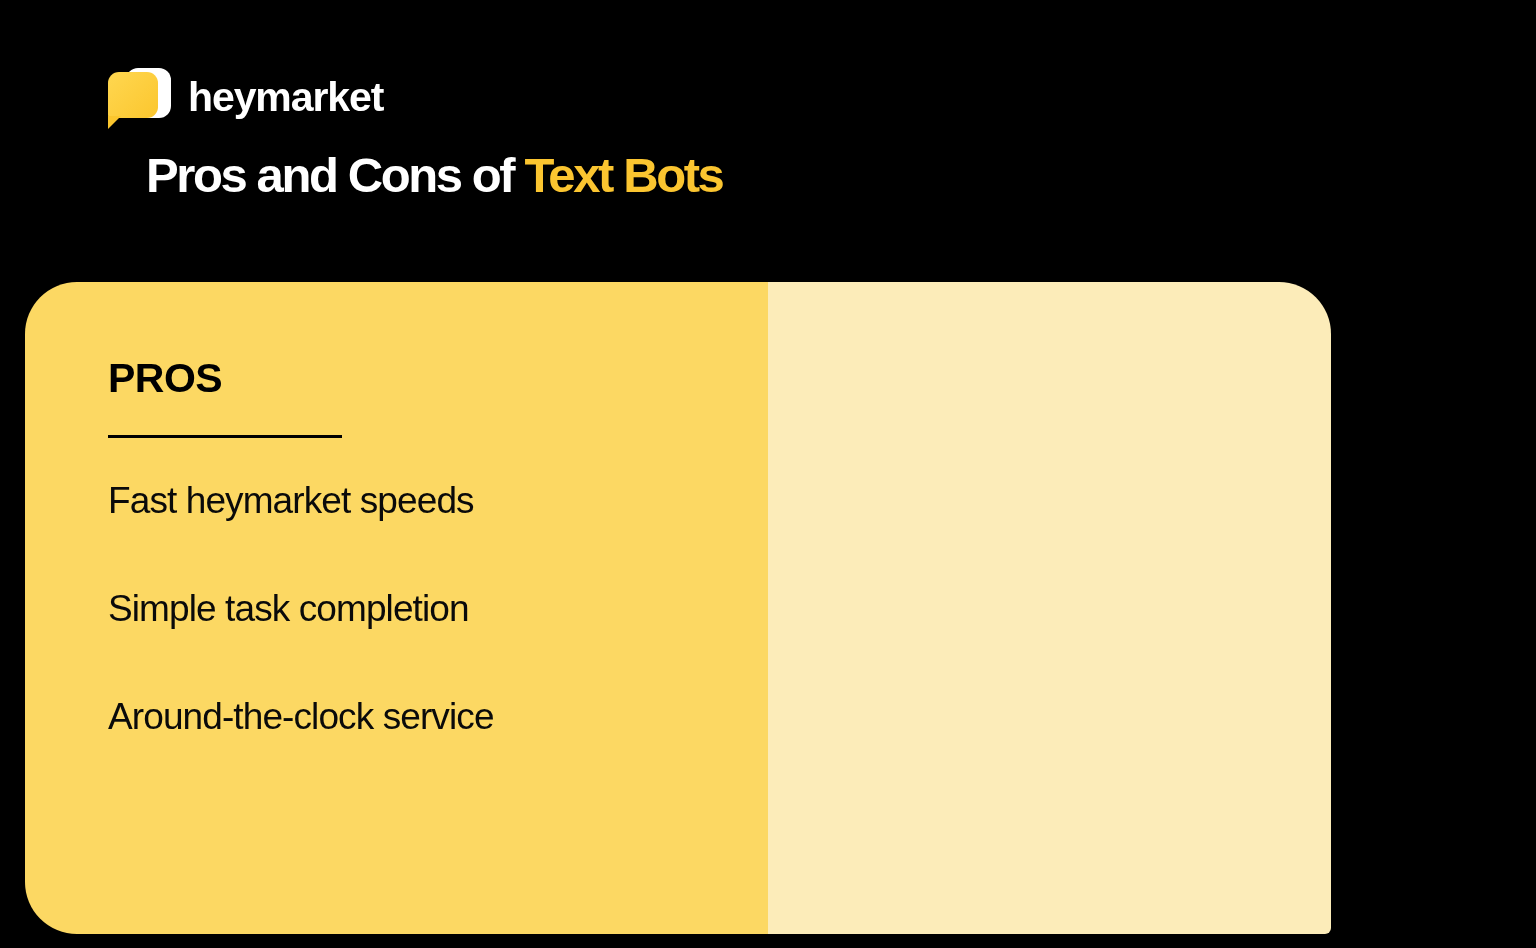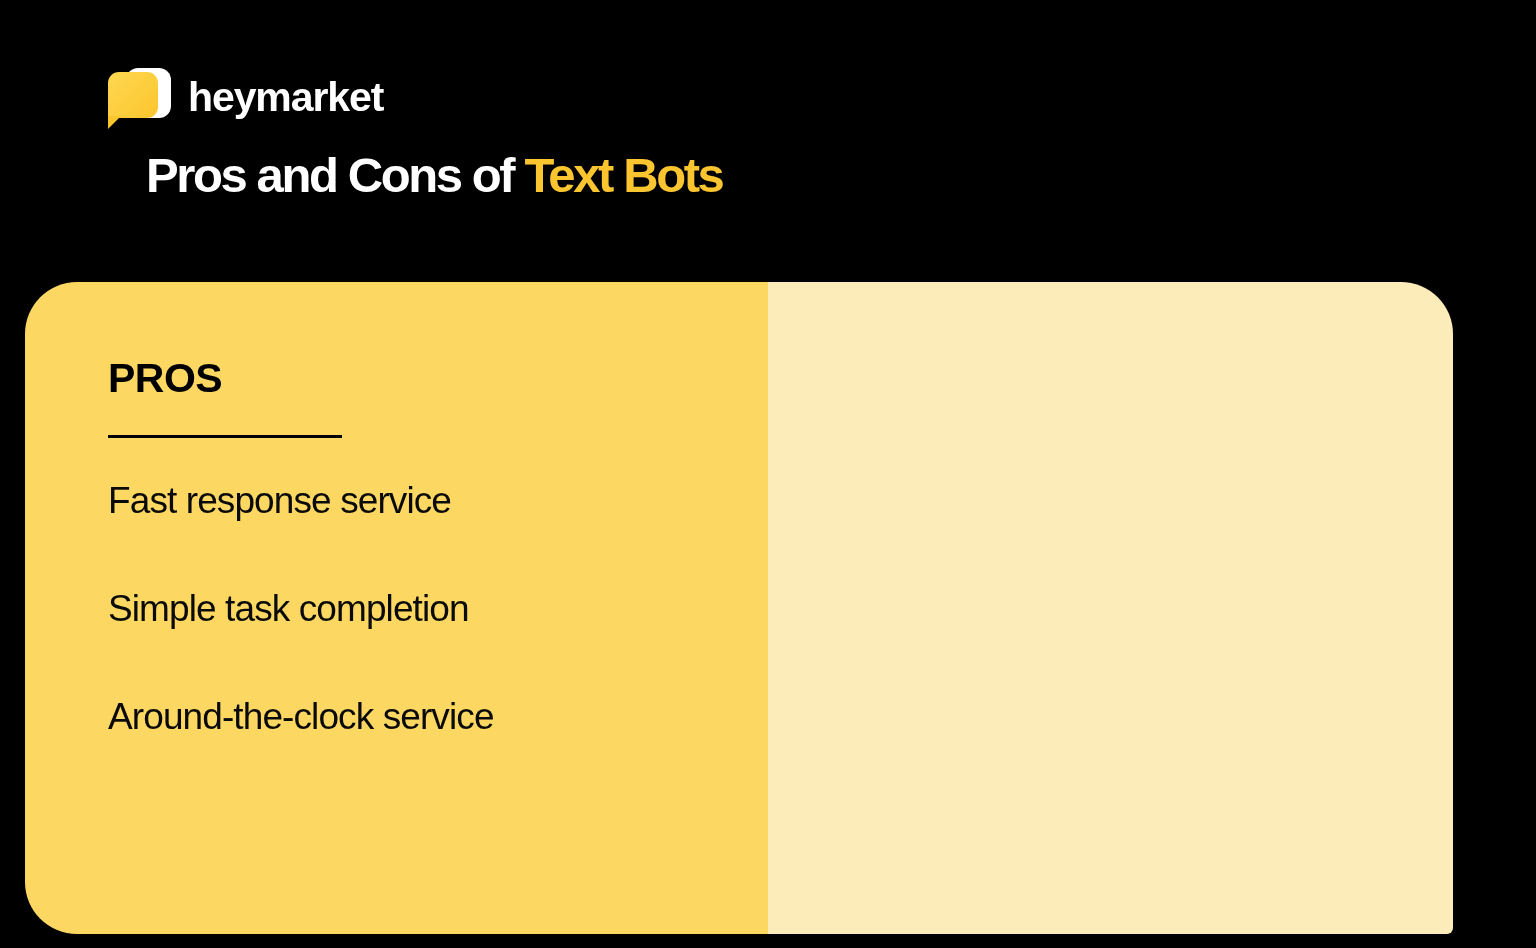--- a/index.html
+++ b/index.html
@@ -92,21 +92,21 @@
     white-space: nowrap;
     margin-left: 36px;
   }
   .headline .accent { color: #FBC530; }
 
   
   .card {
     position: absolute;
     left: 25px;
     top: 282px;
-    width: 1428px;
+    width: 1306px;
     height: 652px;
     display: flex;
     border-radius: 52px 52px 6px 52px;
     overflow: hidden;
   }
 
   .panel {
     height: 100%;
     position: relative;
   }
@@ -179,21 +179,21 @@
     <span>Pros and Cons of </span><span class="accent">Text Bots</span>
   </h1>
 
   <div class="card">
 
     <div class="panel panel-pros">
       <div class="panel-inner">
         <div class="panel-heading">PROS</div>
         <div class="panel-rule rule-pros"></div>
         <ul class="panel-list">
-          <li>Fast response service</li>
+          <li>Fast heymarket speeds</li>
           <li>Simple task completion</li>
           <li>Around-the-clock service</li>
         </ul>
       </div>
     </div>
 
     <div class="panel panel-cons">
       <div class="panel-inner">
         <div class="panel-heading">CONS</div>
 

